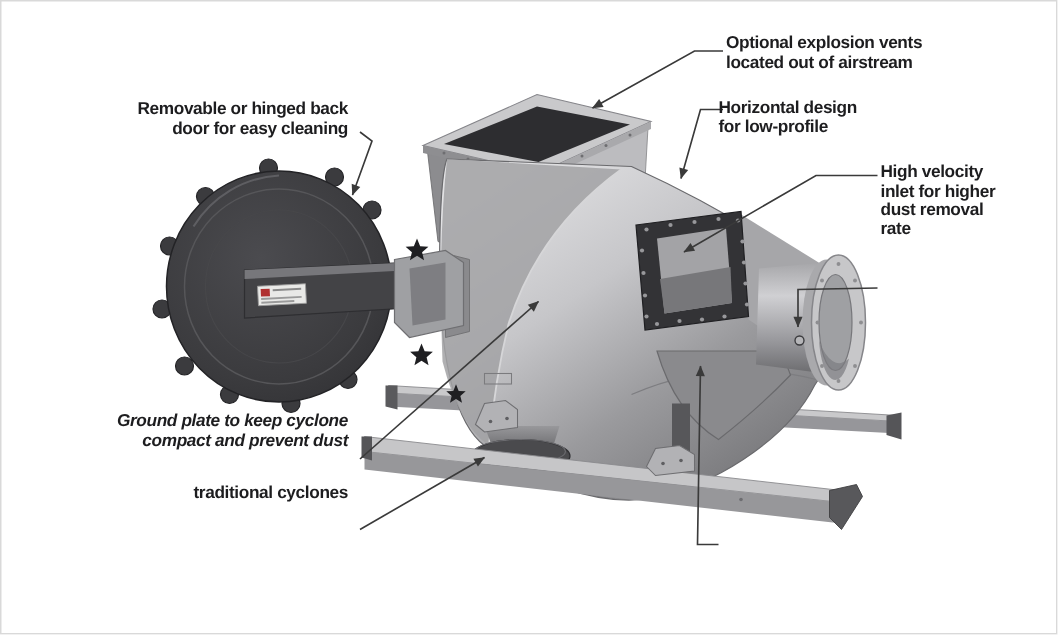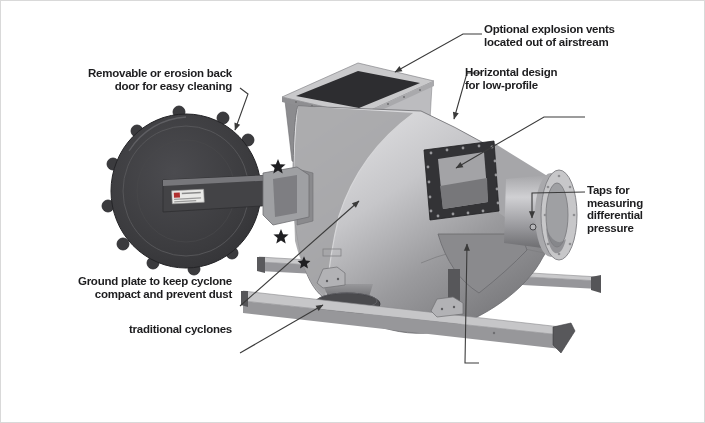--- a/index.html
+++ b/index.html
@@ -245,38 +245,38 @@
       <polyline class="leader" points="478,362 464,362 466,243" marker-end="url(#arrow)"></polyline>
     </g>
   </svg>
 
   <div class="callout" style="left:483px;top:22px;">
     <div>Optional explosion vents</div>
     <div>located out of airstream</div>
   </div>
 
   <div class="callout align-right" style="right:472px;top:66px;">
-    <div>Removable or erosion back</div>
+    <div>Removable or hinged back</div>
     <div>door for easy cleaning</div>
   </div>
 
-  <div class="callout" style="left:464px;top:65px;">
+  <div class="callout" style="left:478px;top:65px;">
     <div>Horizontal design</div>
     <div>for low-profile</div>
   </div>
 
-
-  <div class="callout" style="left:586px;top:183px;">
-    <div>Taps for</div>
-    <div>measuring</div>
-    <div>differential</div>
-    <div>pressure</div>
-  </div>
-
-  <div class="callout align-right" style="right:472px;top:274px;">
+  <div class="callout" style="left:586px;top:108px;">
+    <div>High velocity</div>
+    <div>inlet for higher</div>
+    <div>dust removal</div>
+    <div>rate</div>
+  </div>
+
+
+  <div class="callout align-right" style="right:472px;top:274px;font-style:italic;">
     <div>Ground plate to keep cyclone</div>
     <div>compact and prevent dust</div>
   </div>
 
   <div class="callout align-right" style="right:472px;top:322px;">
     <div>traditional cyclones</div>
   </div>
 
 
 </div>

